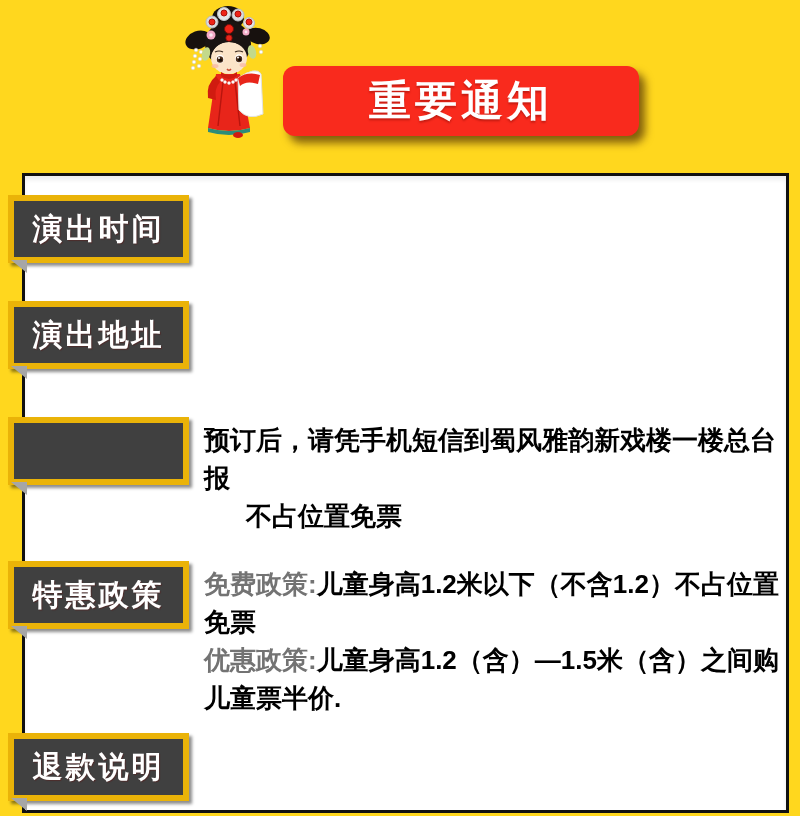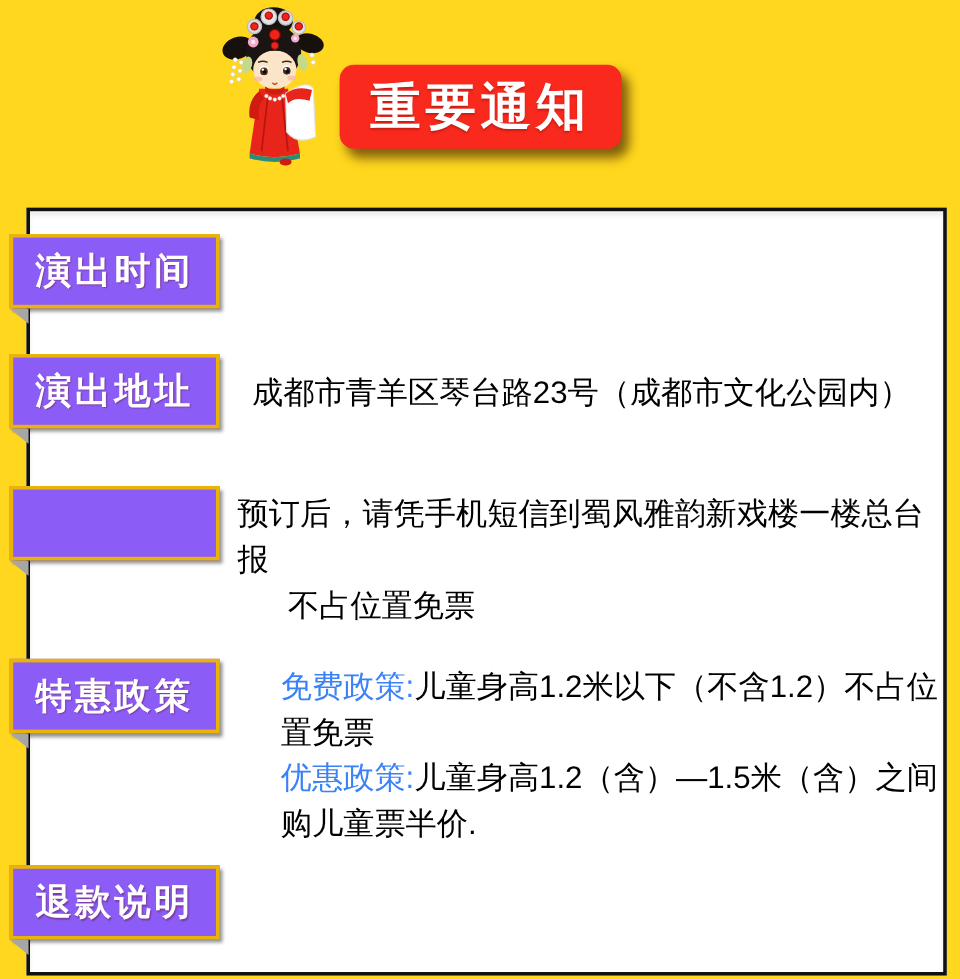--- a/index.html
+++ b/index.html
@@ -6,65 +6,65 @@
   body{
     width:800px;height:816px;overflow:hidden;
     background:#FFD71E;
     font-family:"Liberation Sans","DejaVu Sans",sans-serif;
     color:#000;
   }
   
   .top-area{position:relative;width:800px;height:173px;}
   .mascot{position:absolute;left:178px;top:2px;width:100px;height:140px;}
   .banner{
-    position:absolute;left:283px;top:54px;width:235px;height:70px;
+    position:absolute;left:283px;top:66px;width:356px;height:70px;
     background:#F92A1D;border-radius:12px;
     box-shadow:6px 7px 9px rgba(45,15,0,.6);
     display:flex;align-items:center;justify-content:center;font-family:Liberation Serif, serif;
   }
   .banner-title{
     color:#fff;font-size:42px;font-weight:bold;letter-spacing:4px;
     text-shadow:0 2px 2px rgba(120,10,5,.4);
   }
   
   .card{
     position:relative;margin-left:22px;width:761px;height:634px;
     background:#fff;border:3px solid #111;
     box-shadow:inset 0 4px 4px rgba(0,0,0,.07);
   }
   .row{display:flex;align-items:flex-start;}
   .row-1{margin-top:19px;}
-  .row-2{margin-top:38px;gap:12px;}
+  .row-2{margin-top:38px;}
   .row-3{margin-top:48px;}
-  .row-4{margin-top:26px;gap:36px;}
+  .row-4{margin-top:26px;}
   .row-5{margin-top:16px;text-align:center;}
   .label{
     position:relative;flex:0 0 auto;margin-left:-17px;
     width:169px;height:56px;
-    background:#8b5cf6;border:3px solid #eab308;
+    background:#404040;border:6px solid #eab308;
     box-shadow:3px 3px 3px rgba(0,0,0,.45);
     display:flex;align-items:center;justify-content:center;
   }
   .label-text{
     color:#fff;font-size:30px;font-weight:bold;letter-spacing:3px;
     text-shadow:1px 1px 1px rgba(100,10,5,.35);
   }
   .fold{
     position:absolute;left:-3px;top:59px;width:16px;height:13px;
     background:#A6A6A6;
     clip-path:polygon(0 0,100% 0,100% 100%);
   }
   .content{
     margin-left:15px;flex:1 1 auto;max-width:588px;
     font-size:26px;line-height:38px;
   }
   .pt-center{padding-top:13px;}   
-  .pt-multi{padding-top:4px;}     
+  .pt-multi{padding-top:4px;font-weight:bold;}     
   .indent2{padding-left:42px;}
-  .accent{color:#3b82f6;}
+  .accent{color:#737373;}
 </style>
 </head>
 <body>
 
 <div class="top-area">
 
   <svg class="mascot" viewBox="0 0 100 140" xmlns="http://www.w3.org/2000/svg">
 
     <ellipse cx="20" cy="38" rx="13" ry="9" fill="#17110e" transform="rotate(-20 20 38)"></ellipse>
     <ellipse cx="80" cy="34" rx="12" ry="8" fill="#17110e" transform="rotate(15 80 34)"></ellipse>
@@ -160,21 +160,20 @@
       <span class="label-text">演出时间</span>
       <span class="fold"></span>
     </div>
   </div>
 
   <div class="row row-2">
     <div class="label">
       <span class="label-text">演出地址</span>
       <span class="fold"></span>
     </div>
-    <div class="content pt-center">成都市青羊区琴台路23号（成都市文化公园内）</div>
   </div>
 
   <div class="row row-3">
     <div class="label">
       <span class="fold"></span>
     </div>
     <div class="content pt-multi">
       <div>预订后，请凭手机短信到蜀风雅韵新戏楼一楼总台报</div>
       <div class="indent2">不占位置免票</div>
     </div>

